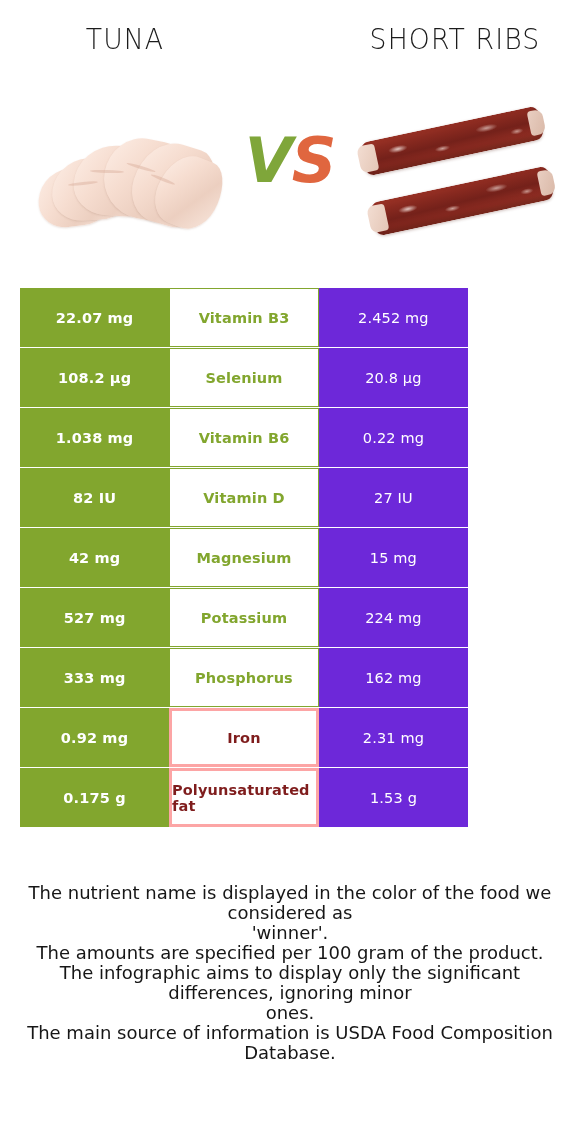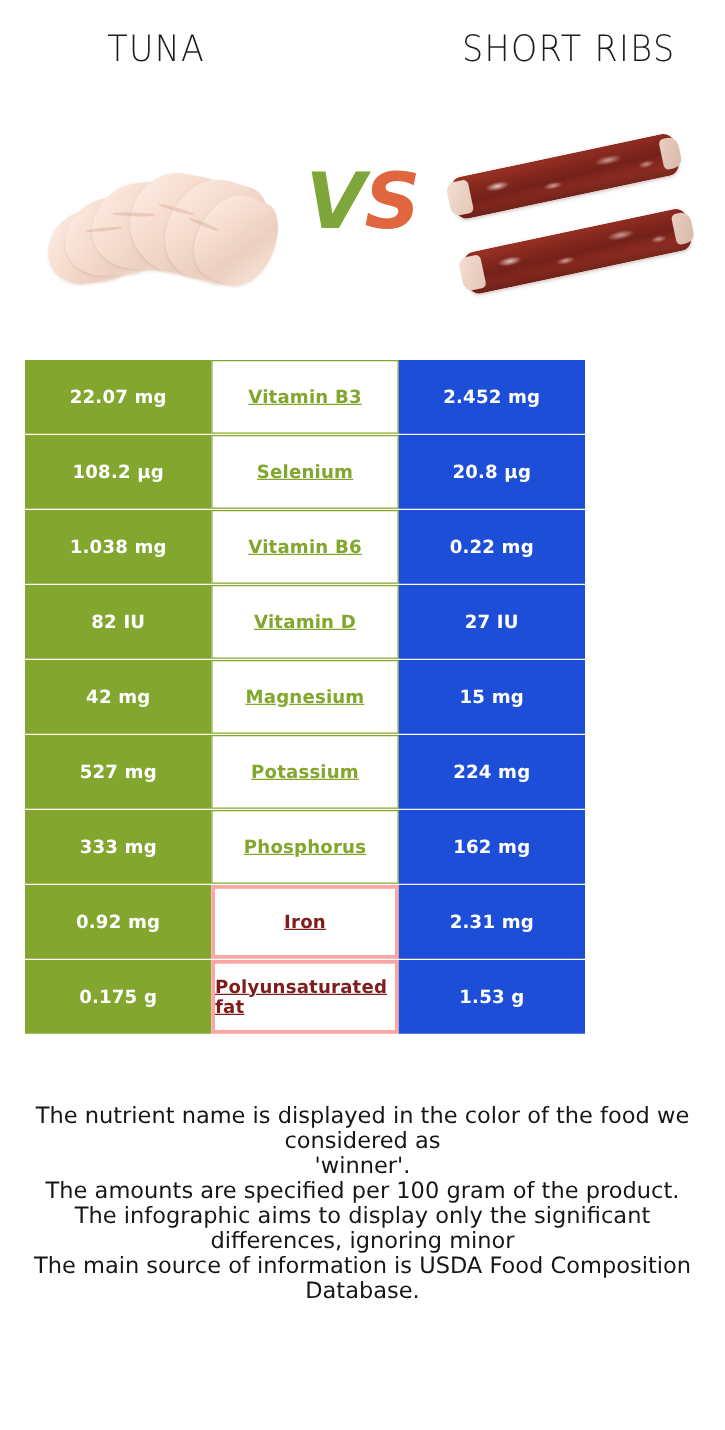--- a/index.html
+++ b/index.html
@@ -150,26 +150,25 @@
     width: 180px;
     box-sizing: border-box;
     display: flex;
     align-items: center;
     justify-content: center;
     font-size: 14.5px;
     letter-spacing: 0.15px;
     font-family: "DejaVu Sans", sans-serif;
   }
   .cell.left-val  { background: #82A62E; color: #ffffff; font-weight: 600; }
-  .cell.right-val { background: #1d4ed8; color: #ffffff; font-weight: 700; }
+  .cell.right-val { background: #6d28d9; color: #ffffff; font-weight: 400; }
   .cell.name {
     background: #ffffff;
     font-weight: 700;
     font-size: 14.5px;
-    text-decoration: underline;
   }
   .cell.name.green  { color: #82A62E; border: 1px solid #82A62E; }
   .cell.name.orange { color: #7f1d1d; border: 3px solid #fca5a5; }
 
   
   .footer {
     margin-top: 56px;
     text-align: center;
     color: #161616;
     font-size: 18px;
@@ -263,14 +262,15 @@
       <div class="cell name orange">Polyunsaturated fat</div>
       <div class="cell right-val">1.53 g</div>
     </div>
   </div>
 
 <div class="footer">
   <p>The nutrient name is displayed in the color of the food we considered as</p>
   <p>'winner'.</p>
   <p>The amounts are specified per 100 gram of the product.</p>
   <p>The infographic aims to display only the significant differences, ignoring minor</p>
+  <p>ones.</p>
   <p>The main source of information is USDA Food Composition Database.</p>
 </div>
 
 </body></html>

